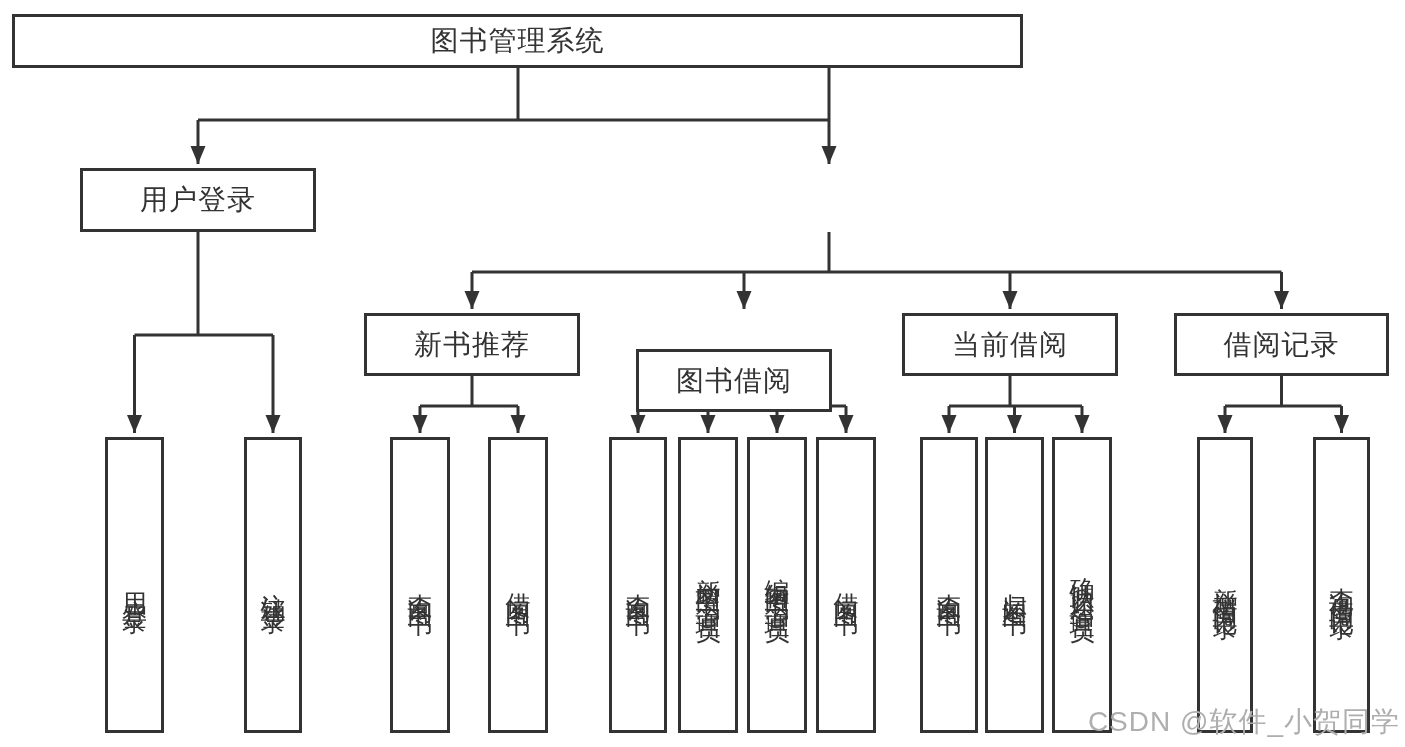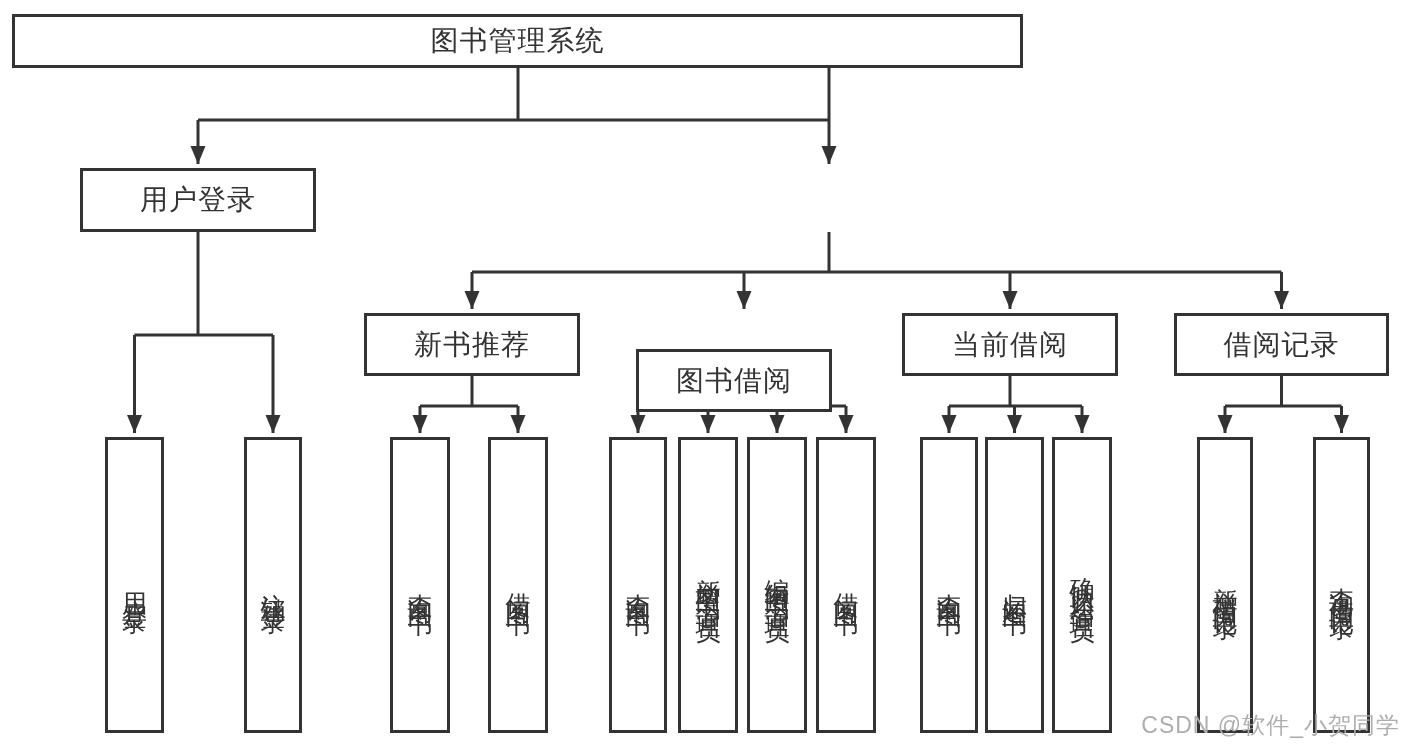--- a/index.html
+++ b/index.html
@@ -33,21 +33,21 @@
     writing-mode:vertical-rl;
     text-orientation:mixed;
     letter-spacing:6px;
     line-height:1;
   }
   .watermark{
     position:absolute;
     right:5px;
     bottom:6px;
     z-index:3;
-    font-size:23px;
+    font-size:28px;
     letter-spacing:1px;
     color:#aeaeae;
   }
 </style>
 </head>
 <body>
 
 <div class="canvas">
 
   <svg class="wires" width="1405" height="747" viewBox="0 0 1405 747">

